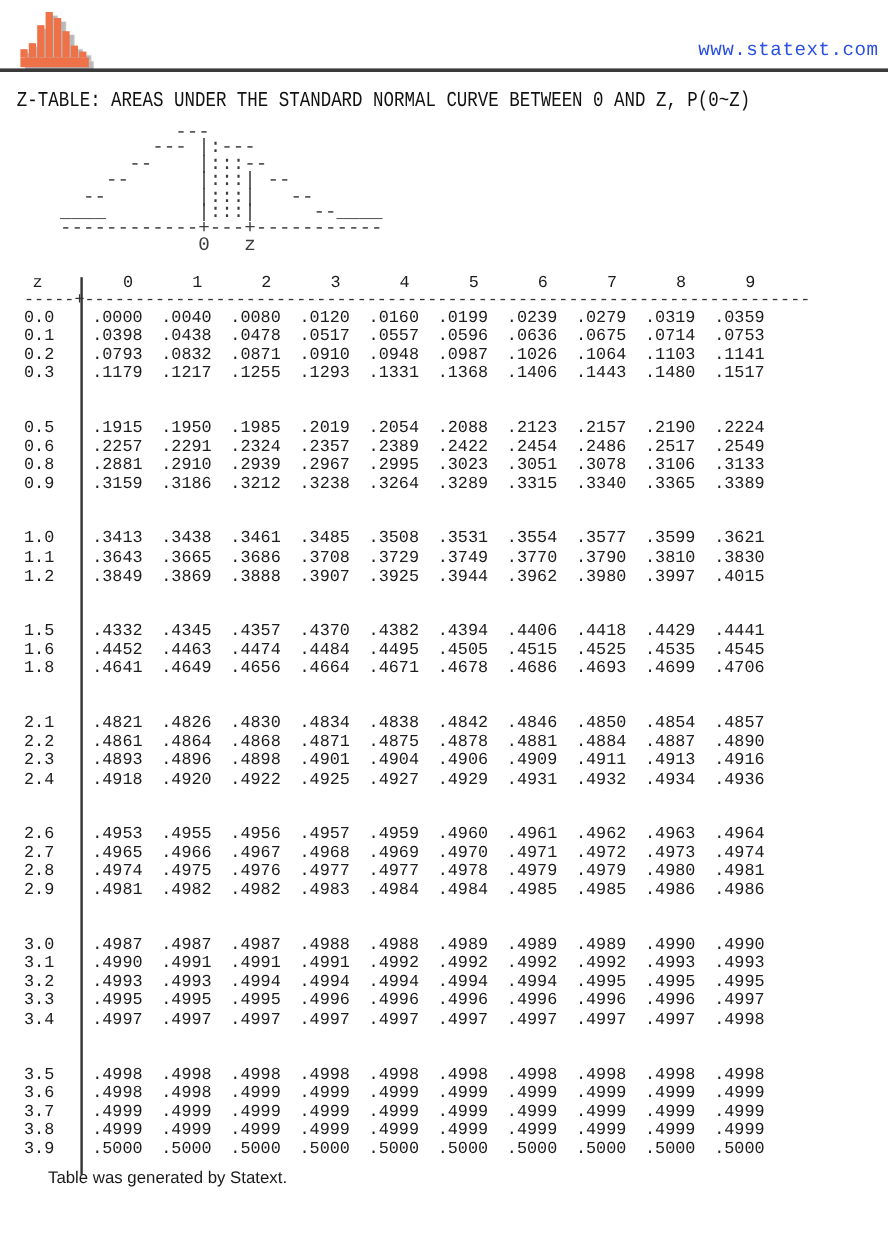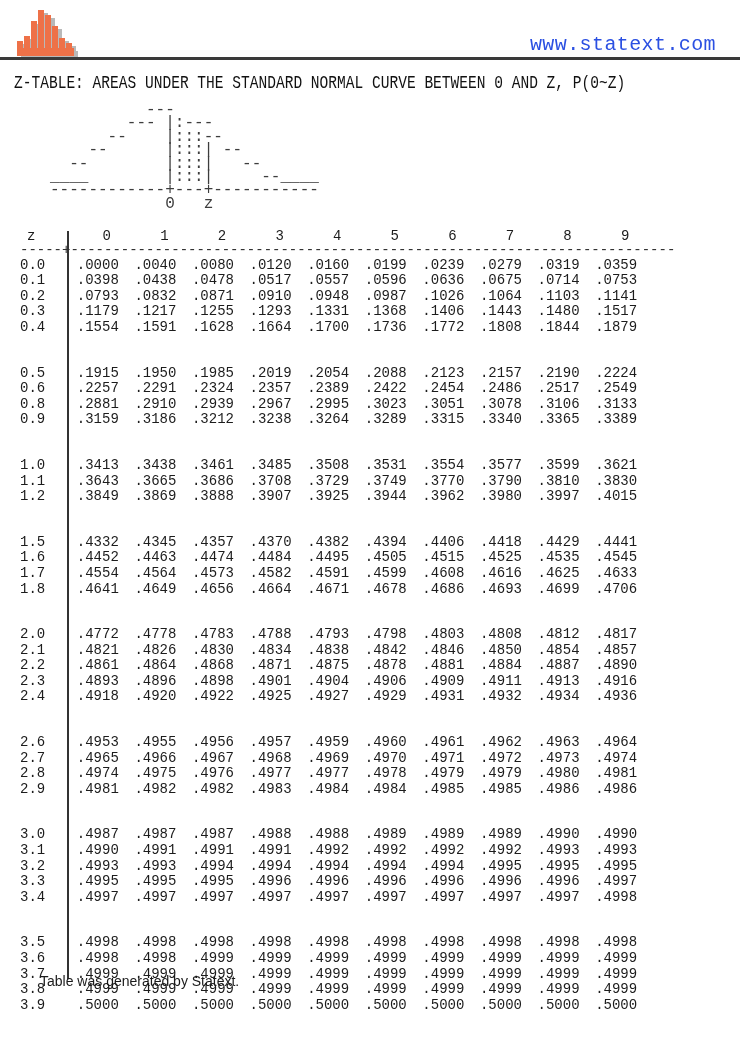--- a/index.html
+++ b/index.html
@@ -20,22 +20,22 @@
   }
 
   
   .logo{position:absolute;left:17px;top:9px;display:block;text-decoration:none;}
   .logo-art{filter:drop-shadow(4px 3px 0 var(--shadow));}
   .logo-bars{display:flex;align-items:flex-end;gap:1px;height:39px;}
   .logo-bars .bar{width:6px;background:var(--orange);}
   .logo-base{width:57px;height:8px;background:var(--orange);}
 
   .site-url{
-    position:absolute;top:33px;right:24px;
-    font-size:20px;letter-spacing:.4px;
+    position:absolute;top:33px;right:8px;
+    font-size:16px;letter-spacing:.4px;
     color:var(--blue);text-decoration:none;white-space:nowrap;
   }
   .header-rule{
     position:absolute;left:0;top:57px;width:740px;height:3px;
     background:var(--rule);
   }
 
   
   .page-title{
     position:absolute;left:14px;top:74px;
@@ -176,34 +176,20 @@
           <div class="cell">.1217</div>
           <div class="cell">.1255</div>
           <div class="cell">.1293</div>
           <div class="cell">.1331</div>
           <div class="cell">.1368</div>
           <div class="cell">.1406</div>
           <div class="cell">.1443</div>
           <div class="cell">.1480</div>
           <div class="cell">.1517</div>
         </div>
-        <div class="trow">
-          <div class="zcell">0.4</div>
-          <div class="rowpad"></div>
-          <div class="cell">.1554</div>
-          <div class="cell">.1591</div>
-          <div class="cell">.1628</div>
-          <div class="cell">.1664</div>
-          <div class="cell">.1700</div>
-          <div class="cell">.1736</div>
-          <div class="cell">.1772</div>
-          <div class="cell">.1808</div>
-          <div class="cell">.1844</div>
-          <div class="cell">.1879</div>
-        </div>
       </div>
       <div class="block">
         <div class="trow">
           <div class="zcell">0.5</div>
           <div class="rowpad"></div>
           <div class="cell">.1915</div>
           <div class="cell">.1950</div>
           <div class="cell">.1985</div>
           <div class="cell">.2019</div>
           <div class="cell">.2054</div>
@@ -323,64 +309,36 @@
           <div class="cell">.4474</div>
           <div class="cell">.4484</div>
           <div class="cell">.4495</div>
           <div class="cell">.4505</div>
           <div class="cell">.4515</div>
           <div class="cell">.4525</div>
           <div class="cell">.4535</div>
           <div class="cell">.4545</div>
         </div>
         <div class="trow">
-          <div class="zcell">1.7</div>
-          <div class="rowpad"></div>
-          <div class="cell">.4554</div>
-          <div class="cell">.4564</div>
-          <div class="cell">.4573</div>
-          <div class="cell">.4582</div>
-          <div class="cell">.4591</div>
-          <div class="cell">.4599</div>
-          <div class="cell">.4608</div>
-          <div class="cell">.4616</div>
-          <div class="cell">.4625</div>
-          <div class="cell">.4633</div>
-        </div>
-        <div class="trow">
           <div class="zcell">1.8</div>
           <div class="rowpad"></div>
           <div class="cell">.4641</div>
           <div class="cell">.4649</div>
           <div class="cell">.4656</div>
           <div class="cell">.4664</div>
           <div class="cell">.4671</div>
           <div class="cell">.4678</div>
           <div class="cell">.4686</div>
           <div class="cell">.4693</div>
           <div class="cell">.4699</div>
           <div class="cell">.4706</div>
         </div>
       </div>
       <div class="block">
         <div class="trow">
-          <div class="zcell">2.0</div>
-          <div class="rowpad"></div>
-          <div class="cell">.4772</div>
-          <div class="cell">.4778</div>
-          <div class="cell">.4783</div>
-          <div class="cell">.4788</div>
-          <div class="cell">.4793</div>
-          <div class="cell">.4798</div>
-          <div class="cell">.4803</div>
-          <div class="cell">.4808</div>
-          <div class="cell">.4812</div>
-          <div class="cell">.4817</div>
-        </div>
-        <div class="trow">
           <div class="zcell">2.1</div>
           <div class="rowpad"></div>
           <div class="cell">.4821</div>
           <div class="cell">.4826</div>
           <div class="cell">.4830</div>
           <div class="cell">.4834</div>
           <div class="cell">.4838</div>
           <div class="cell">.4842</div>
           <div class="cell">.4846</div>
           <div class="cell">.4850</div>

